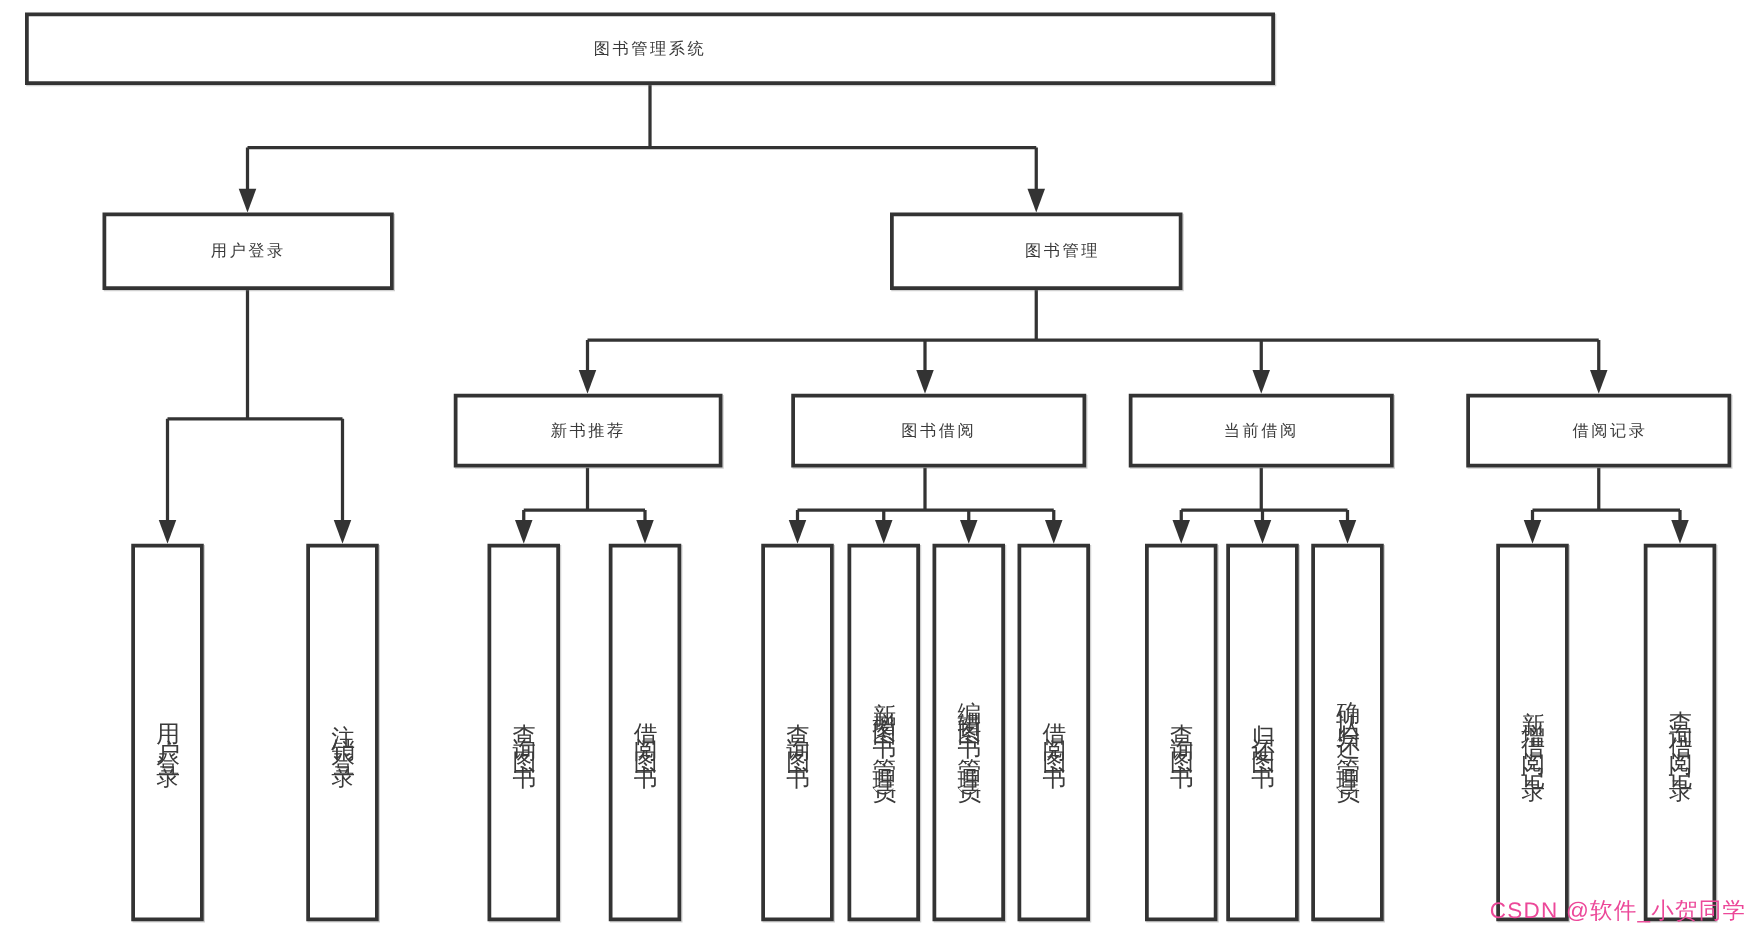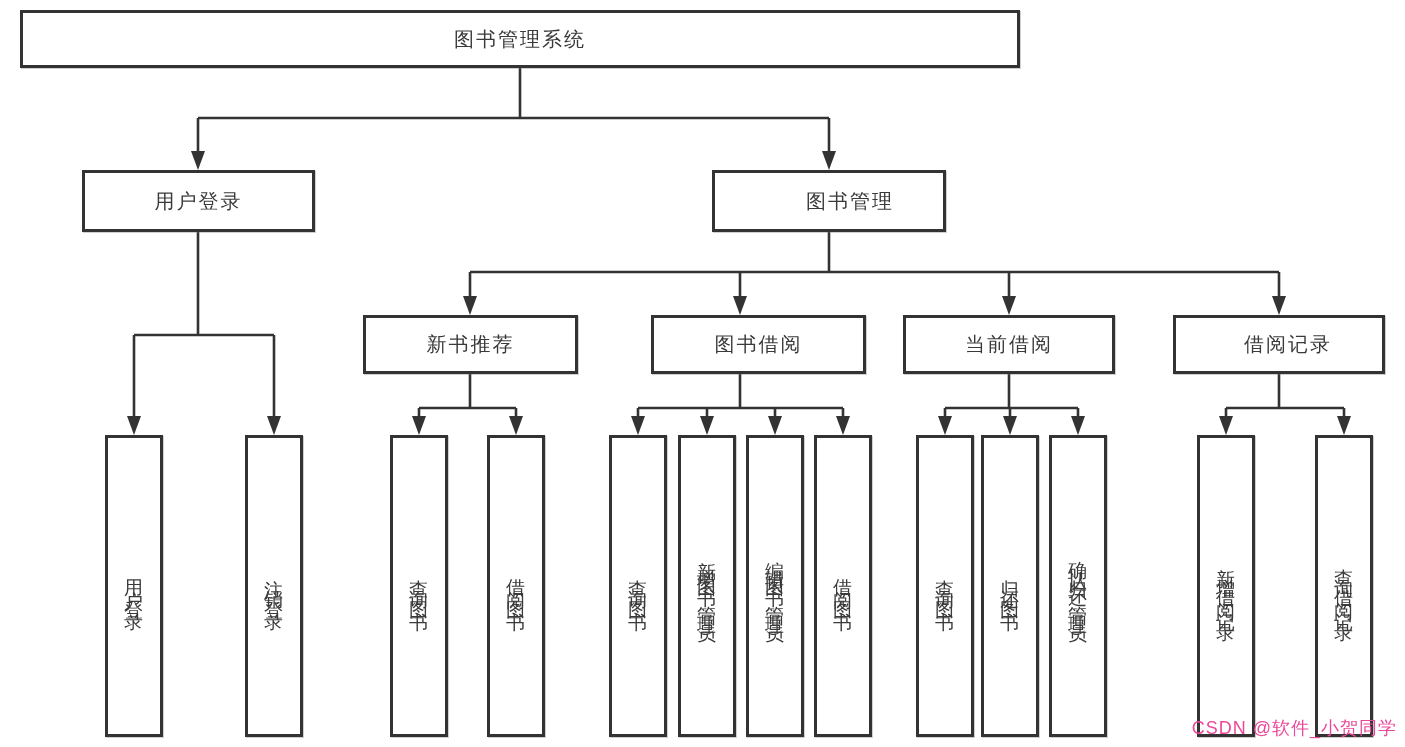--- a/index.html
+++ b/index.html
@@ -20,21 +20,21 @@
     position: absolute; left: 0; top: 0;
     width: 1405px; height: 747px;
   }
   .node {
     position: absolute;
     border: 3px solid #333333;
     background: #ffffff;
     display: flex;
     align-items: center;
     justify-content: center;
-    font-size: 20px;
+    font-size: 13px;
     color: #3a3a3a;
     letter-spacing: 2px;
     box-shadow: 1px 1px 0 rgba(120,120,120,0.35);
   }
   .leaf {
     position: absolute;
     width: 58px; height: 302px;
     border: 3px solid #333333;
     background: #ffffff;
     display: flex;
@@ -136,21 +136,21 @@
   <div class="node" style="left:82px; top:170px; width:233px; height:62px;">
     <span>用户登录</span>
   </div>
   <div class="node" style="left:712px; top:170px; width:234px; height:62px;padding-left:42px;">
     <span>图书管理</span>
   </div>
 
   <div class="node" style="left:363px; top:315px; width:215px; height:59px;text-align:center;">
     <span>新书推荐</span>
   </div>
-  <div class="node" style="left:633px; top:315px; width:215px; height:59px;margin-left:18px;">
+  <div class="node" style="left:633px; top:315px; width:236px; height:59px;">
     <span>图书借阅</span>
   </div>
   <div class="node" style="left:903px; top:315px; width:212px; height:59px;">
     <span>当前借阅</span>
   </div>
   <div class="node" style="left:1173px; top:315px; width:212px; height:59px;padding-left:18px;">
     <span>借阅记录</span>
   </div>
 
   <div class="leaf" style="left:105px; top:435px;">

